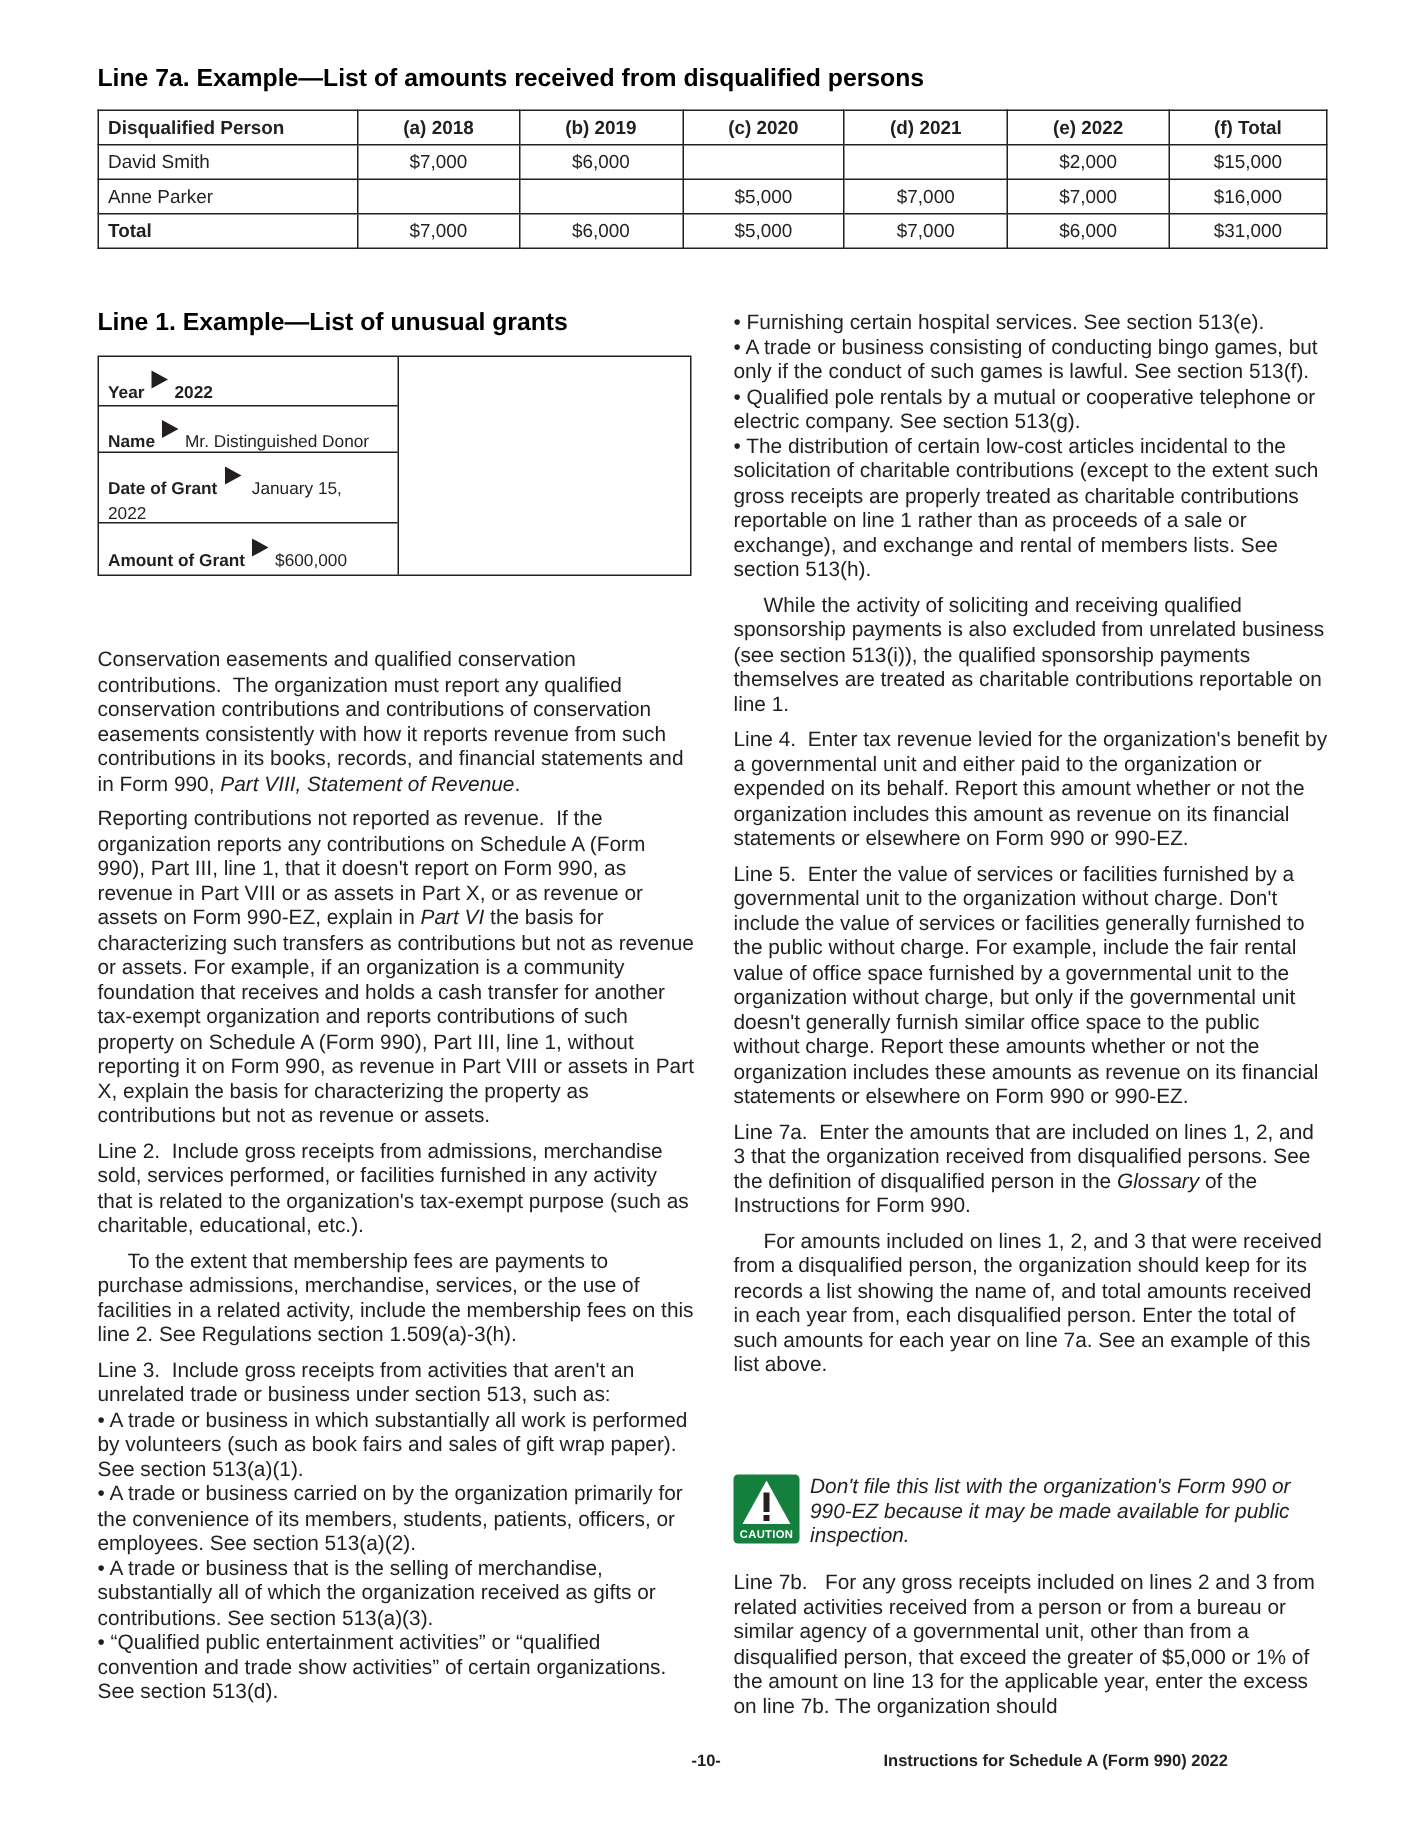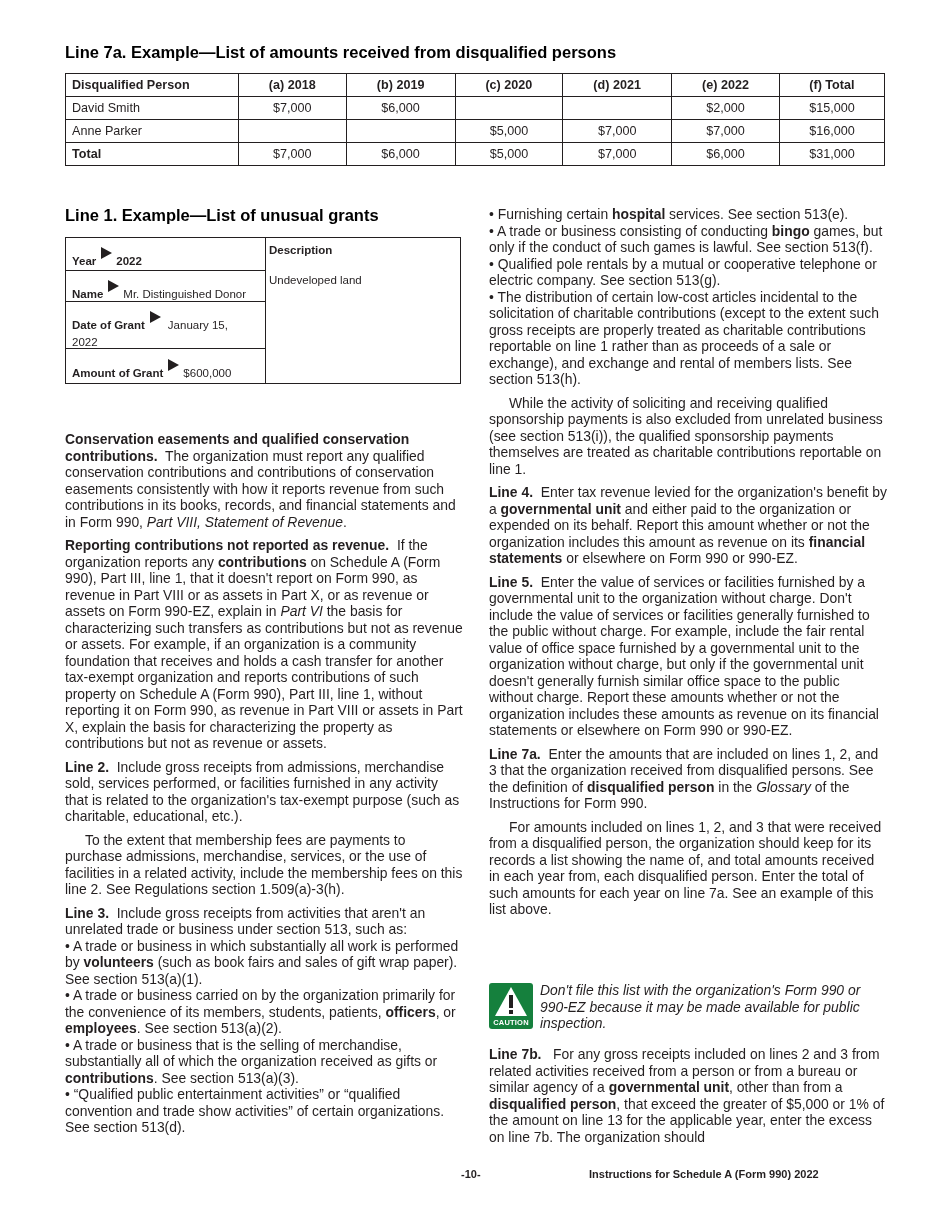--- a/index.html
+++ b/index.html
@@ -25,21 +25,21 @@
   .grant .tri { display:inline-block; width:0; height:0; border-top:6px solid transparent; border-bottom:6px solid transparent; border-left:11px solid #231f20; vertical-align:6px; margin:0 4px 0 5px; }
   .grant .rcol { position:absolute; left:200px; top:0; right:0; padding:6px 3px; }
   .grant .dlabel { font-weight:bold; display:block; }
   .grant .dval { display:block; margin-top:18px; }
 
   .col { position:absolute; font-size:13.9px; line-height:16.5px; }
   .col p { margin:0 0 7px 0; }
   .col p.ind { text-indent:20px; }
   .col p.nb { margin-bottom:0; }
   .col .bl { display:block; }
-  .col b { font-weight:bold;text-align:right; }
+  .col b { font-weight:normal;text-align:right; }
 
   .caution { position:absolute; left:489px; top:982px; width:395px; height:50px; }
   .caution .icon { position:absolute; left:0; top:1px; width:44px; height:46px; background:#15803d; border-radius:3px; }
   .caution .icon svg { position:absolute; left:5px; top:3px; }
   .caution .icon .ctext { position:absolute; left:0; right:0; bottom:2px; color:#fff; font-weight:bold; font-size:7.5px; text-align:center; letter-spacing:0.2px; }
   .caution .msg { position:absolute; left:51px; top:0; right:0; font-style:italic; font-size:13.9px; line-height:16.5px; }
 
   .footer { position:absolute; top:1168px; font-weight:bold; font-size:11px; }
 </style>
 </head>
@@ -103,24 +103,20 @@
         <span class="lbl">Name</span><span class="tri"></span><span>Mr. Distinguished Donor</span>
       </div>
       <div class="cell" style="top:64px; height:47px; padding-top:9px; line-height:17px;">
         <span class="lbl">Date of Grant</span><span class="tri"></span><span style="margin-left:3px">January 15,</span><br>
         <span>2022</span>
       </div>
       <div class="cell" style="top:111px; height:35px; padding-top:10px;">
         <span class="lbl">Amount of Grant</span><span class="tri"></span><span>$600,000</span>
       </div>
     </div>
-    <div class="rcol">
-      <span class="dlabel">Description</span>
-      <span class="dval">Undeveloped land</span>
-    </div>
   </div>
 
   <div class="col" style="left:65px; top:404px; width:398px;margin-top:27px;">
     <p>
       <b>Conservation easements and qualified conservation contributions.</b>&nbsp;
       <span>The organization must report any qualified conservation contributions and contributions of conservation easements consistently with how it reports revenue from such contributions in its books, records, and financial statements and in Form 990,</span>
       <i>Part VIII, Statement of Revenue</i>.
     </p>
     <p>
       <b>Reporting contributions not reported as revenue.</b>&nbsp;

